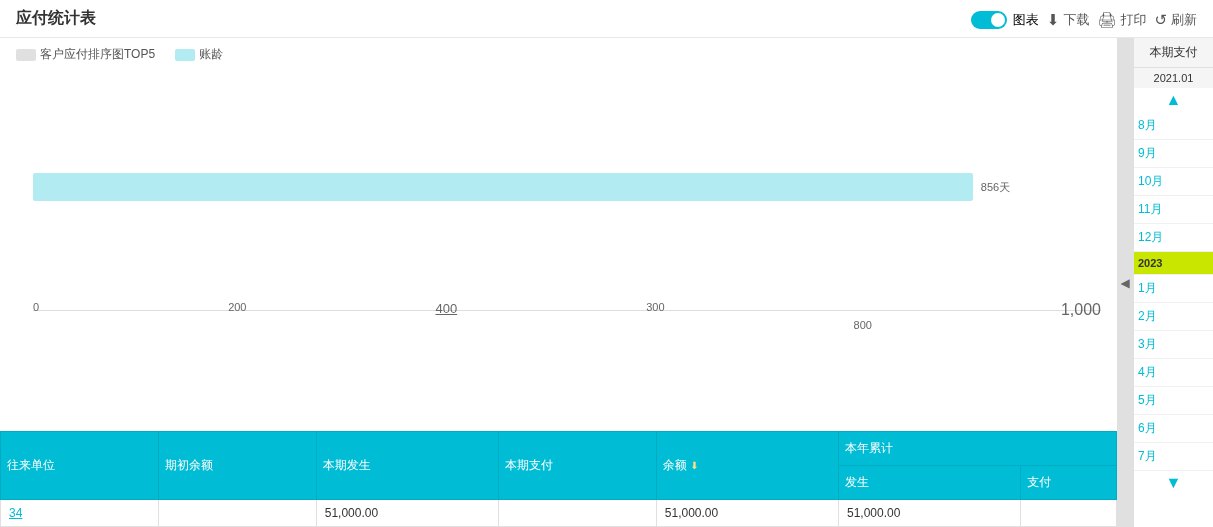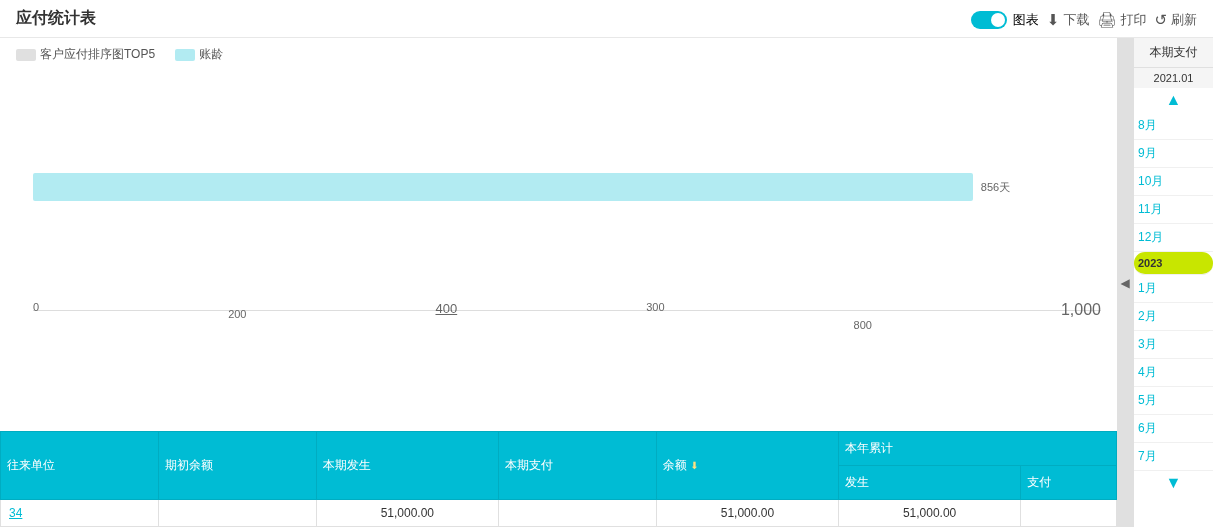--- a/index.html
+++ b/index.html
@@ -30,30 +30,30 @@
     .legend-color { width: 20px; height: 12px; border-radius: 2px; }
     .chart-sort-tabs { display: flex; gap: 0; }
     .sort-tab { padding: 3px 12px; font-size: 12px; cursor: pointer; color: #333; border-bottom: 2px solid transparent; }
     .sort-tab.active { border-bottom: 2px solid #00bcd4; color: #00bcd4; }
 
     
     .table-area { padding: 0 0 0 0; }
     .data-table { width: 100%; border-collapse: collapse; font-size: 12px; }
     .data-table th { background: #00bcd4; color: #fff; padding: 8px 6px; text-align: left; border: 1px solid #00acc1; font-weight: normal; }
     .data-table td { padding: 6px 8px; border: 1px solid #e0e0e0; color: #333; }
-    .data-table td.num { text-align: center; }
+    .data-table td.num { text-align: left; }
     .data-table td.link { color: #00bcd4; text-decoration: underline; cursor: pointer; }
 
     
     .right-sidebar { width: 80px; border-left: 1px solid #e0e0e0; display: flex; flex-direction: column; background: #fff; overflow-y: auto; }
     .sidebar-header { background: #f5f5f5; padding: 6px 4px; font-size: 12px; color: #333; text-align: center; border-bottom: 1px solid #e0e0e0; }
     .sidebar-year-input { width: 100%; padding: 4px 2px; font-size: 11px; text-align: center; border: none; background: #f5f5f5; color: #333; }
     .sidebar-nav-btn { width: 100%; background: none; border: none; cursor: pointer; padding: 3px 0; display: flex; justify-content: center; align-items: center; color: #00bcd4; font-size: 16px; }
     .sidebar-month { padding: 5px 4px; text-align: left; font-size: 12px; color: #00bcd4; cursor: pointer; border-bottom: 1px solid #f0f0f0; position: relative; }
-    .sidebar-month.year-label { background: #c8e600; color: #333; font-weight: bold; font-size: 11px; border-radius: 11px; }
+    .sidebar-month.year-label { background: #c8e600; color: #333; font-weight: bold; font-size: 11px; }
 
     .chevron-up::before { content: '▲'; }
     .chevron-down::before { content: '▼'; }
 
     .collapse-arrow { width: 16px; background: #e0e0e0; display: flex; align-items: center; justify-content: center; cursor: pointer; font-size: 12px; color: #666; }
   </style>
 </head>
 <body>
 
 <div class="app-container">
@@ -103,21 +103,21 @@
           <div style="position:absolute; left:-45px; top:45%; font-size:11px; color:#666; transform:rotate(-90deg);">34</div>
 
           <div style="position:absolute; top:40%; left:0; width:100%; display:flex; align-items:center;">
             <div style="width:88%; height:28px; background:#b2ebf2; border-radius:2px;"></div>
             <span style="margin-left:8px; font-size:11px; color:#666;">856天</span>
           </div>
 
           <div style="position:absolute; bottom:0; left:0; width:100%; border-top:1px solid #ddd; border-left:1px solid #ddd;"></div>
           <div style="position:absolute; bottom:-20px; left:0; width:100%; display:flex; justify-content:space-between;">
             <span style="font-size:11px;color:#666;">0</span>
-            <span style="font-size:11px;color:#666;margin-top:7px;">200</span>
+            <span style="font-size:11px;color:#666;">200</span>
             <span style="font-size:13px;color:#666;text-decoration:underline;">400</span>
             <span style="font-size:11px;color:#666;">300</span>
             <span style="font-size:11px;color:#666;margin-top:18px;">800</span>
             <span style="font-size:16px;color:#666;">1,000</span>
           </div>
         </div>
       </div>
 
       <div class="table-area" style="margin-top:30px;">
         <table class="data-table">

